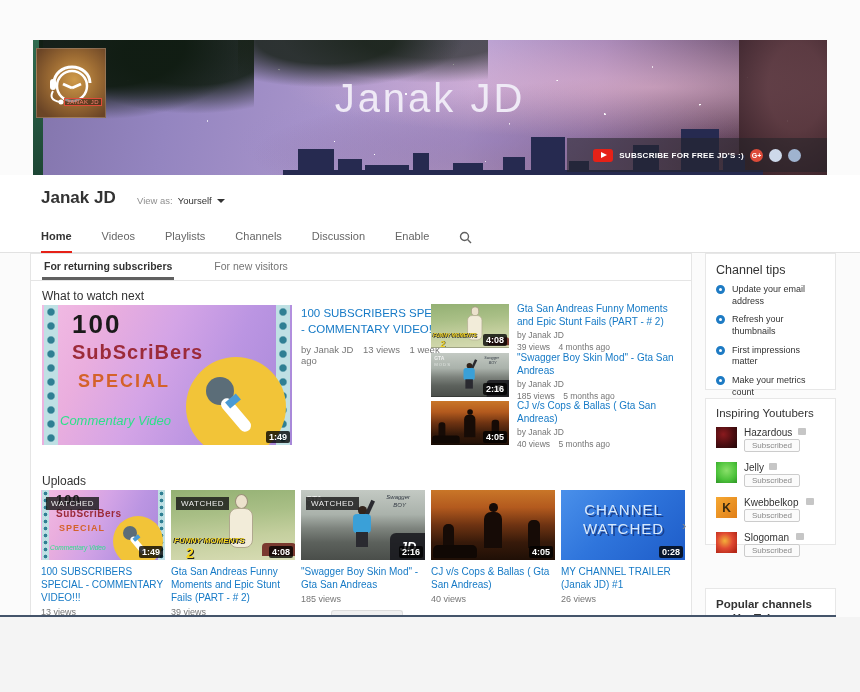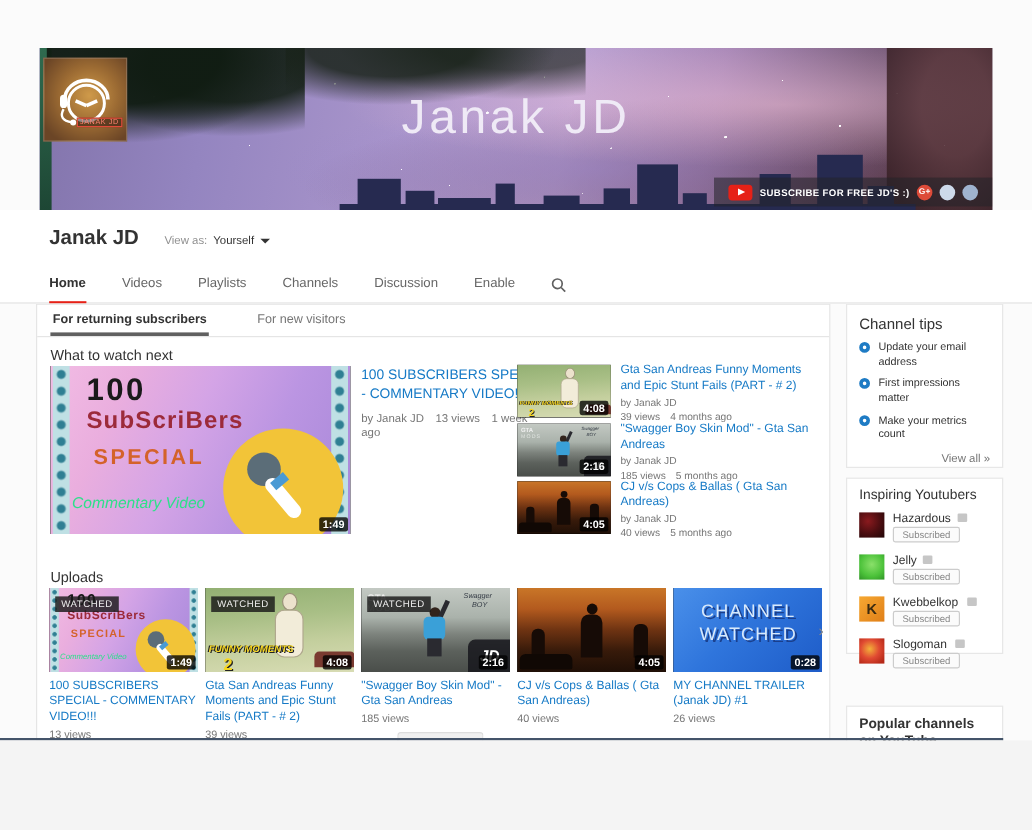--- a/index.html
+++ b/index.html
@@ -58,22 +58,22 @@
   .banner-title { position:absolute; left:0; right:0; top:36px; text-align:center;
     color:#efeaf6; font-size:40px; font-weight:300; letter-spacing:3px; }
 
   .avatar { position:absolute; left:3px; top:8px; width:70px; height:70px;
     background:radial-gradient(circle at 55% 45%, #cf9a4a 0%, #9c6b33 45%, #6b4526 85%);
     border:1px solid rgba(255,255,255,.2); }
   .avatar svg { position:absolute; left:0; top:0; }
   .avatar-label { position:absolute; right:3px; bottom:11px; font-size:6px; color:#ff8272;
     border:1px solid #e04b3a; padding:0 2px; background:rgba(40,20,15,.5); letter-spacing:.5px; white-space:nowrap; }
 
-  .sub-bar { position:absolute; right:0; bottom:3px; height:24px; background:rgba(35,35,40,.55);
-    display:flex; align-items:center; gap:6px; padding:0 12px;justify-content:flex-end; }
+  .sub-bar { position:absolute; right:0; bottom:3px; height:34px; background:rgba(35,35,40,.55);
+    display:flex; align-items:center; gap:6px; padding:0 26px;justify-content:flex-end; }
   .yt-chip { width:20px; height:13px; background:#e62117; border-radius:3px; position:relative; flex:none; }
   .yt-chip::after { content:""; position:absolute; left:8px; top:3.5px; border-left:6px solid #fff;
     border-top:3px solid transparent; border-bottom:3px solid transparent; }
   .sub-text { color:#fff; font-size:8px; font-weight:bold; letter-spacing:.3px; white-space:nowrap; }
   .gplus { width:13px; height:13px; border-radius:50%; background:#dd4b39; color:#fff; font-size:7px;
     font-weight:bold; display:flex; align-items:center; justify-content:center; flex:none; }
   .soc { width:13px; height:13px; border-radius:50%; background:#cdd9ea; flex:none; }
   .soc.alt { background:#9fb3cf; }
 
   
@@ -512,20 +512,24 @@
 </div>
 
 <div class="side-card tips-card">
   <div class="tips-title">Channel tips</div>
   <div class="tip">
     <span class="ring"></span>
     <span class="tip-label">Update your email address</span>
   </div>
   <div class="tip">
     <span class="ring"></span>
+    <span class="tip-label">Refresh your thumbnails</span>
+  </div>
+  <div class="tip">
+    <span class="ring"></span>
     <span class="tip-label">First impressions matter</span>
   </div>
   <div class="tip">
     <span class="ring"></span>
     <span class="tip-label">Make your metrics count</span>
   </div>
   <div class="view-all">View all »</div>
 </div>
 
 <div class="side-card insp-card">

